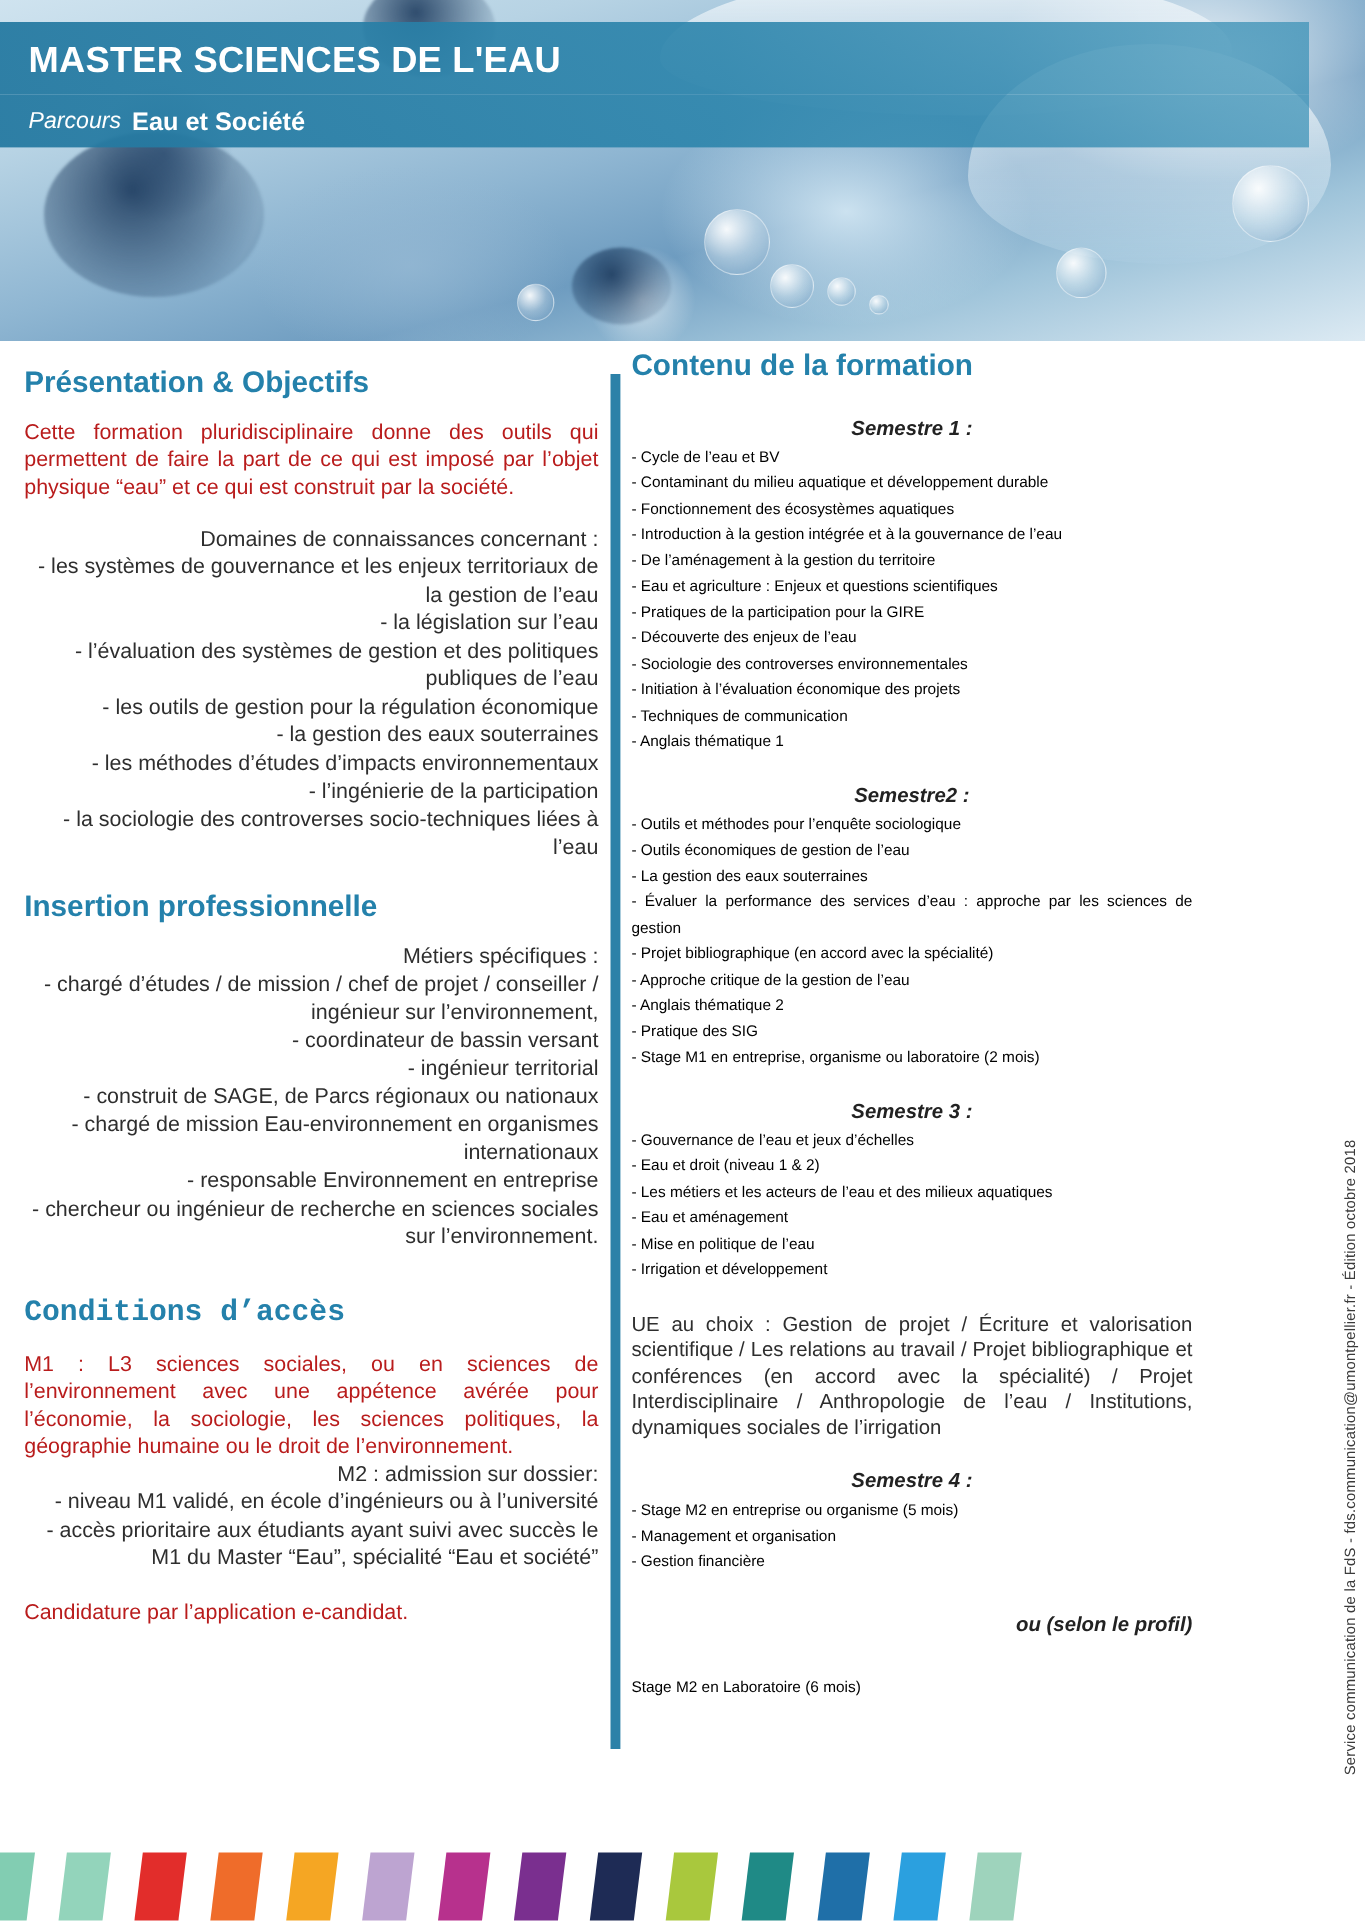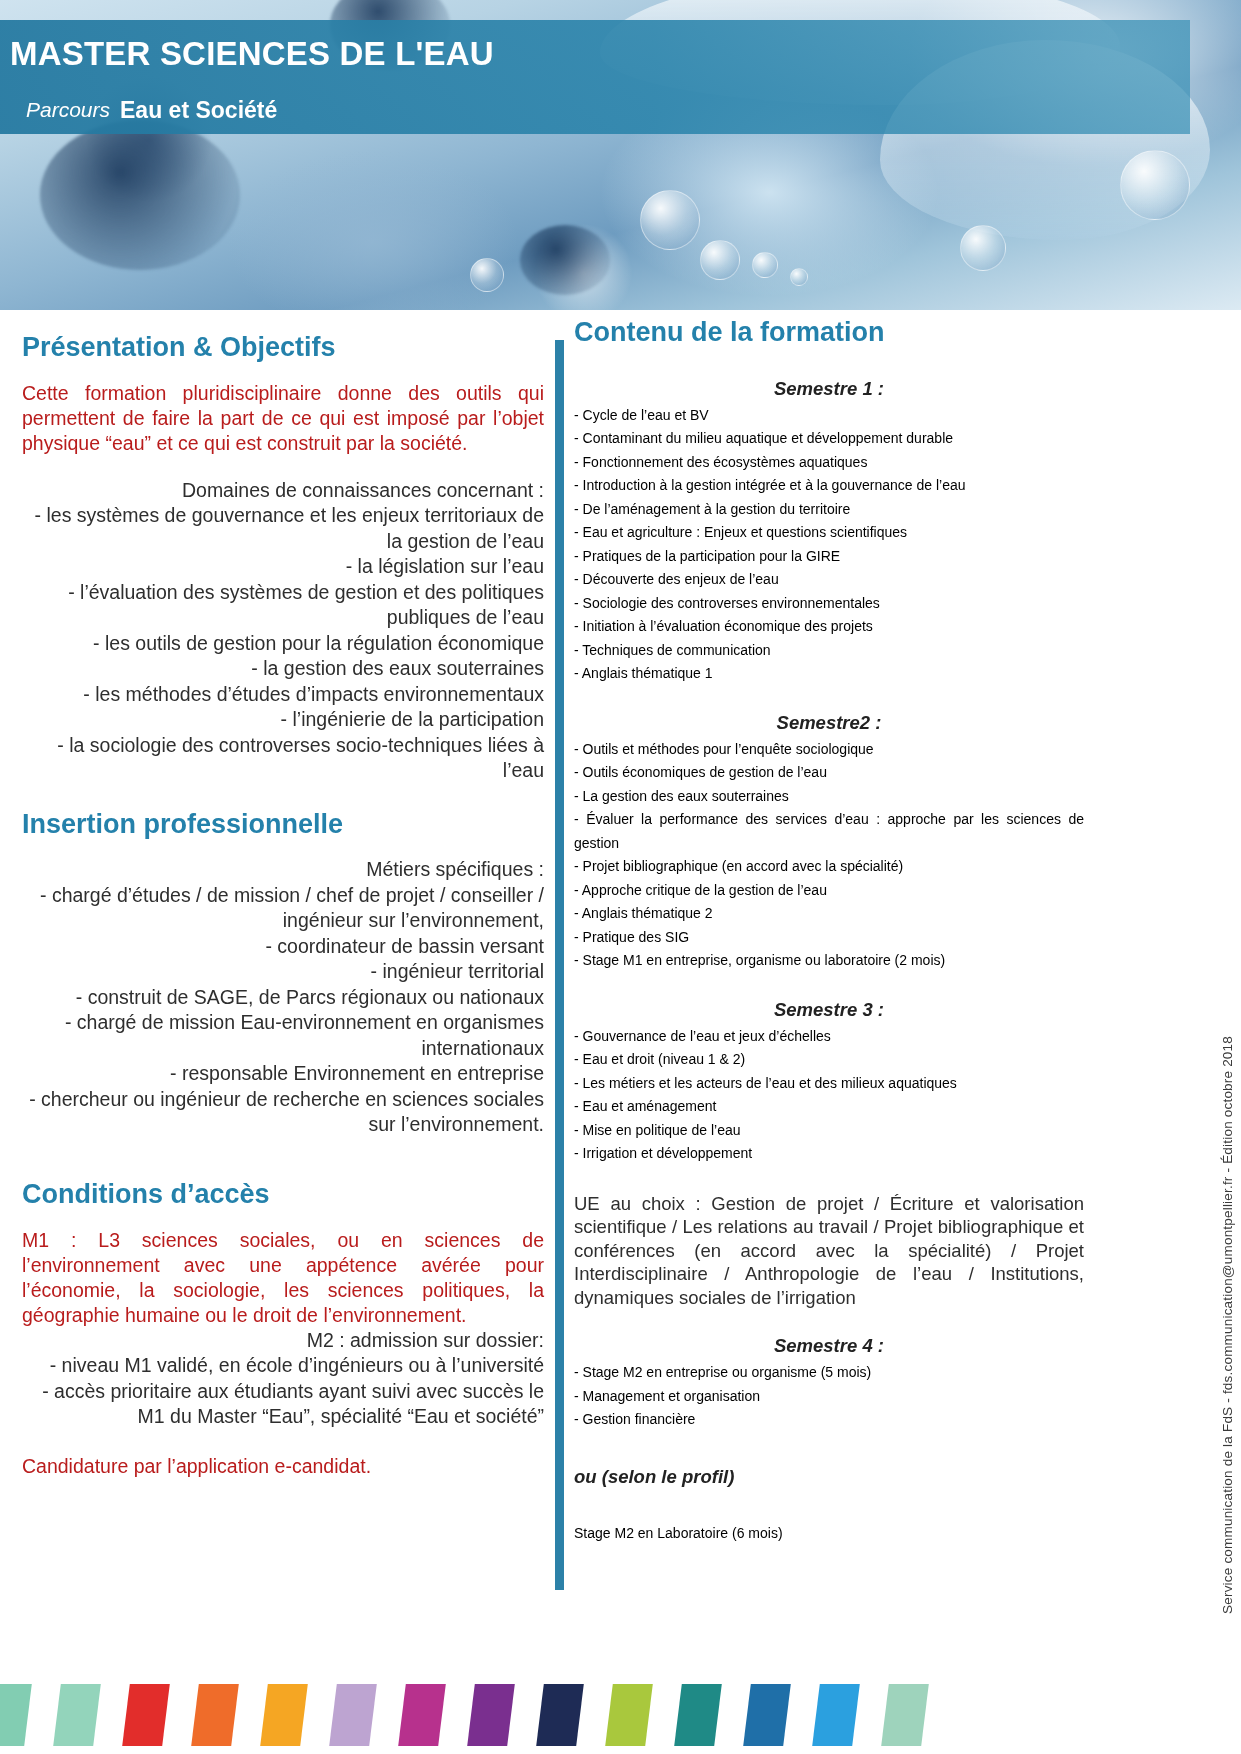--- a/index.html
+++ b/index.html
@@ -36,21 +36,21 @@
   .dark-blob { position:absolute; border-radius:50%;
     background:radial-gradient(circle at 40% 35%, rgba(22,52,88,.85), rgba(22,52,88,.15) 75%); filter:blur(1.5px); }
 
   .title-band {
     position:absolute; left:0; top:20px; width:1190px; height:66px;
     background:linear-gradient(90deg, rgba(35,120,160,.93) 0%, rgba(45,133,172,.90) 55%, rgba(58,145,182,.72) 100%);
     display:flex; align-items:center;
   }
   .title-band h1 {
     color:#ffffff; font-size:33px; font-weight:bold; letter-spacing:.2px;
-    padding-left:10px; line-height:1; white-space:nowrap;
+    padding-left:26px; line-height:1; white-space:nowrap;
   }
   .parcours-band {
     position:absolute; left:0; top:86px; width:1190px; height:48px;
     background:linear-gradient(90deg, rgba(35,120,160,.93) 0%, rgba(45,133,172,.90) 55%, rgba(58,145,182,.72) 100%);
     display:flex; align-items:center; padding-left:26px;
   }
   .parcours-label { color:#fff; font-size:21px; font-style:italic; font-weight:normal; margin-right:10px; }
   .parcours-value { color:#fff; font-size:23px; font-weight:bold; }
 
   
@@ -81,21 +81,21 @@
 
   
   .sem-title {
     text-align:center; font-style:italic; font-weight:bold;
     font-size:18.5px; color:#222; margin:0 0 4px 0;
   }
   .sem-list { color:#000000; font-size:14px; line-height:23.5px; text-align:justify; }
   .sem-list div { margin:0; }
   .sem-gap { height:26px; }
   .para-just { color:#2e2e2e; font-size:18.5px; line-height:23.5px; text-align:justify; }
-  .center-ital { text-align:left; font-style:italic; font-weight:bold; font-size:18.5px; color:#222; }
+  .center-ital { text-align:right; font-style:italic; font-weight:bold; font-size:18.5px; color:#222; }
 
   
   .credit {
     position:absolute; right:6px; bottom:140px;
     writing-mode:vertical-rl; transform:rotate(180deg);
     font-size:13.5px; color:#3a3a3a; letter-spacing:.2px;
     white-space:nowrap;
   }
 
   
@@ -164,21 +164,21 @@
         <div>Métiers spécifiques :</div>
         <div>- chargé d’études / de mission / chef de projet / conseiller / ingénieur sur l’environnement,</div>
         <div>- coordinateur de bassin versant</div>
         <div>- ingénieur territorial</div>
         <div>- construit de SAGE, de Parcs régionaux ou nationaux</div>
         <div>- chargé de mission Eau-environnement en organismes internationaux</div>
         <div>- responsable Environnement en entreprise</div>
         <div>- chercheur ou ingénieur de recherche en sciences sociales sur l’environnement.</div>
       </div>
 
-      <h2 class="section" style="margin-top:42px;">Conditions d’accès</h2>
+      <h2 class="section" style="margin-top:42px;font-family:Liberation Mono, monospace;">Conditions d’accès</h2>
 
       <p class="body">M1 : L3 sciences sociales, ou en sciences de l’environnement avec une appétence avérée pour l’économie, la sociologie, les sciences politiques, la géographie humaine ou le droit de l’environnement.</p>
       <div class="list-left">
         <div>M2 : admission sur dossier:</div>
         <div>- niveau M1 validé, en école d’ingénieurs ou à l’université</div>
         <div>- accès prioritaire aux étudiants ayant suivi avec succès le M1 du Master “Eau”, spécialité “Eau et société”</div>
       </div>
 
       <p class="body" style="margin-top:24px;">Candidature par l’application e-candidat.</p>
     </div>

